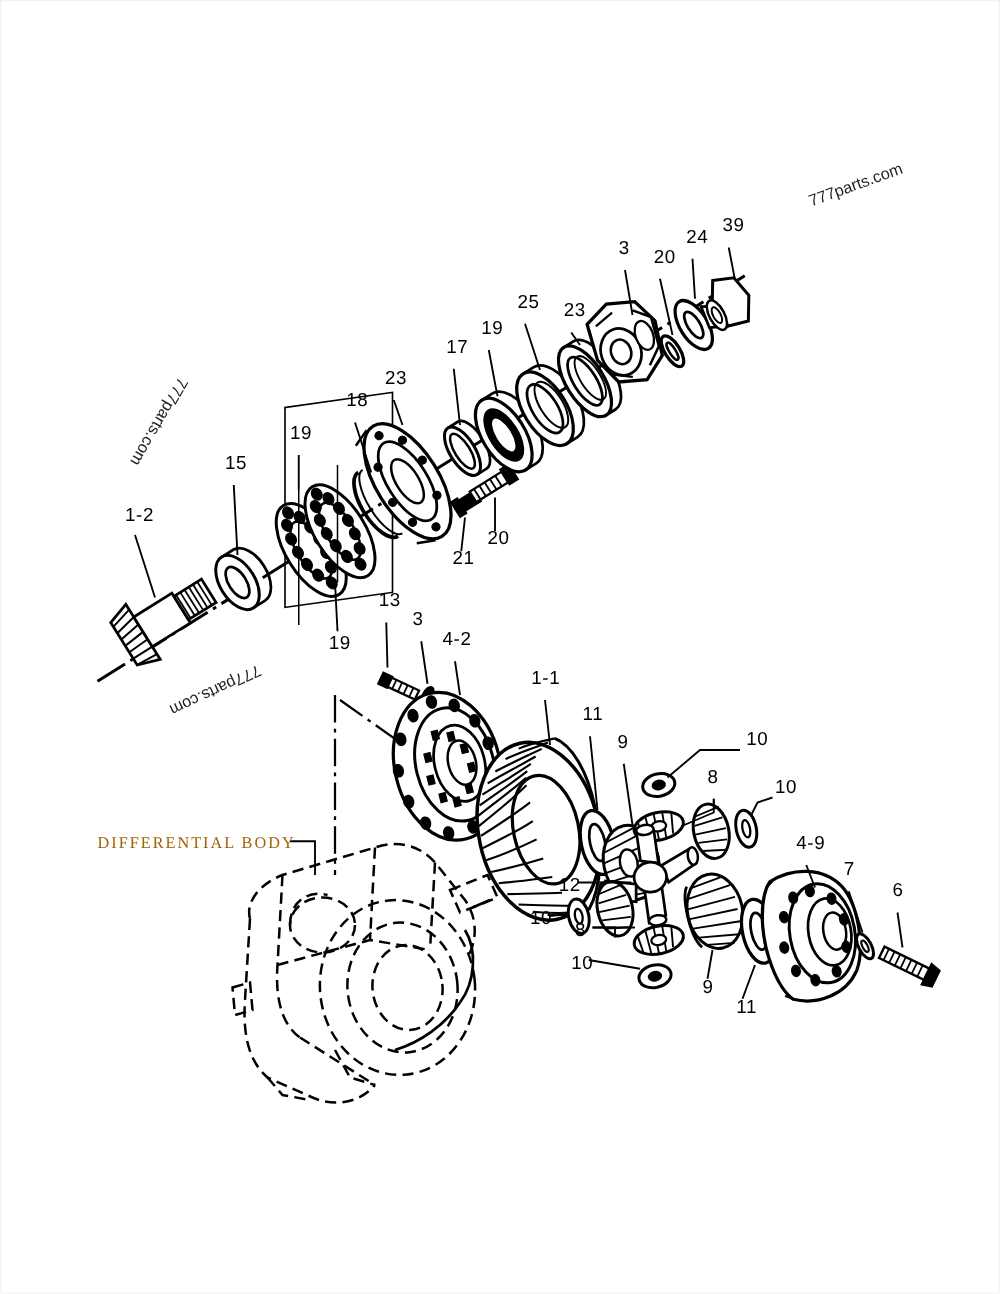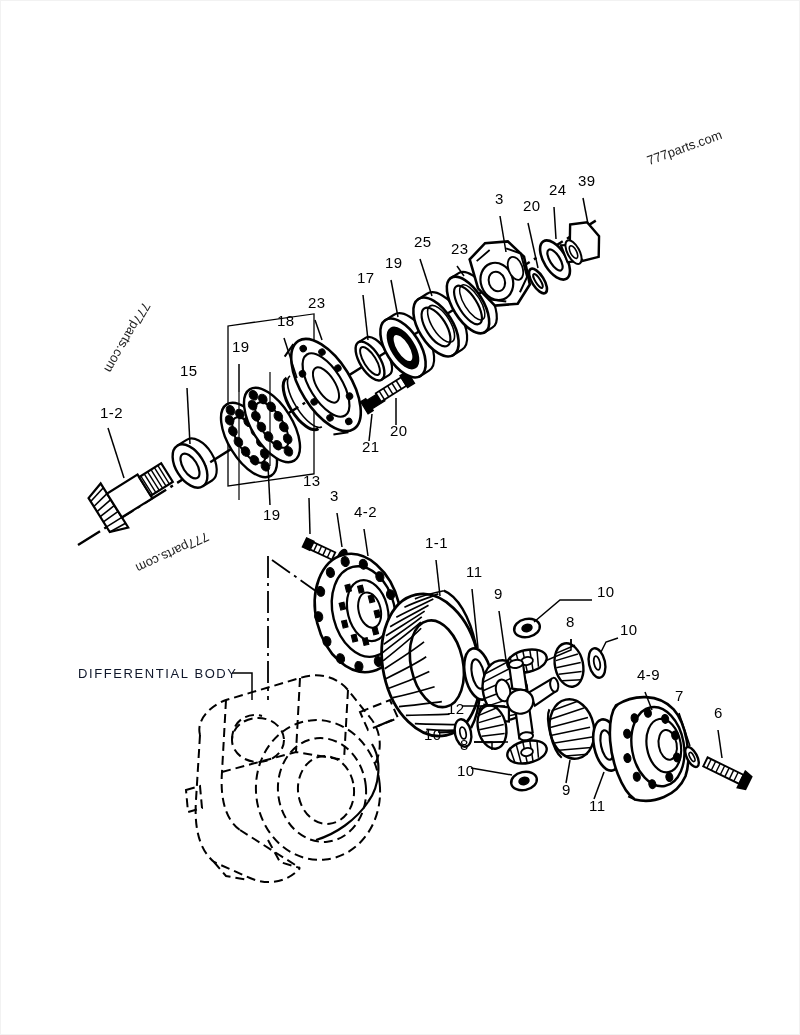--- a/index.html
+++ b/index.html
@@ -14,24 +14,24 @@
   .callout-label{
     position:absolute;
     font-family:"Liberation Sans", sans-serif;
     font-size:15px;
     color:#000;
     white-space:nowrap;
     letter-spacing:0.5px;
   }
   .body-label{
     position:absolute;
-    font-family:Liberation Sans, sans-serif;
+    font-family:Liberation Serif, serif;
     font-size:13px;
     letter-spacing:1.6px;
-    color:#0f172a;
+    color:#a16207;
     white-space:nowrap;
   }
   .wm{
     position:absolute;
     font-family:"Liberation Sans", sans-serif;
     font-size:13px;
     color:#222;
     white-space:nowrap;
     letter-spacing:0px;
   }

